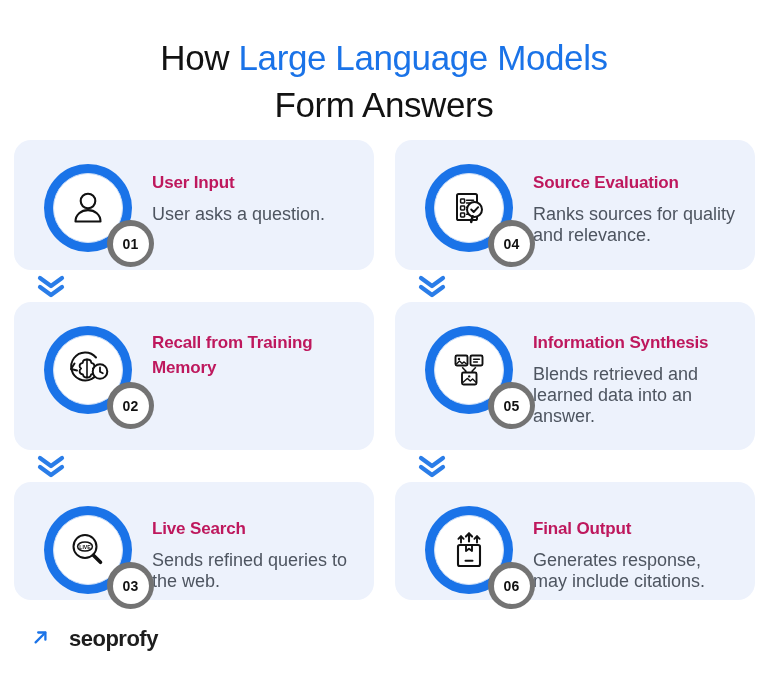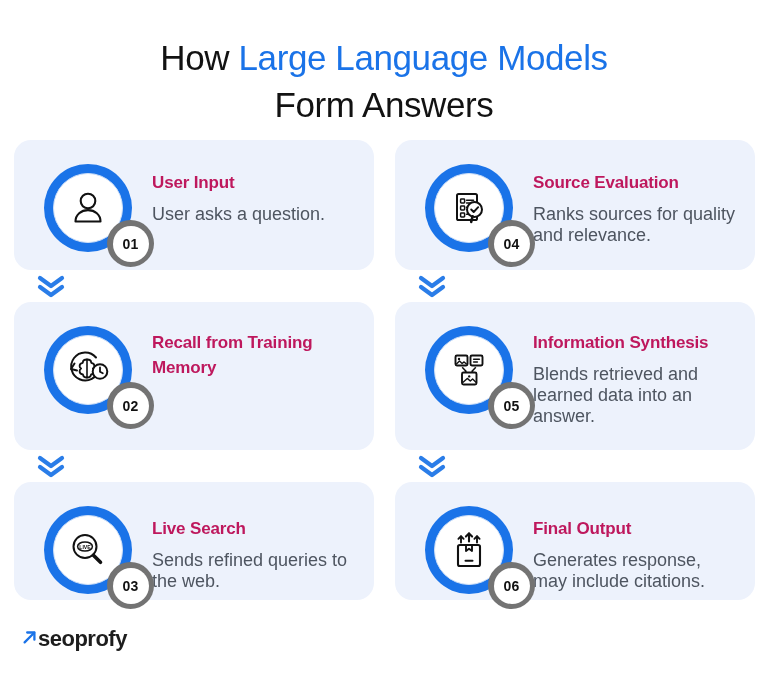--- a/index.html
+++ b/index.html
@@ -142,24 +142,24 @@
     height:32px;
     display:flex;
     align-items:center;
     padding-left:22px;
   }
   .chev svg { display:block; }
 
   
   .logo {
     position:absolute;
-    left:21px; top:626px;
-    display:flex;
-    align-items:center;
-    gap:0;
+    left:32px; top:626px;
+    display:flex;
+    align-items:center;
+    gap:20px;
   }
   .logo-arrow { display:block; }
   .logo-text {
     font-size:22px;
     font-weight:700;
     color:#1d1d1d;
     letter-spacing:-0.5px;
   }
 </style>
 </head>

